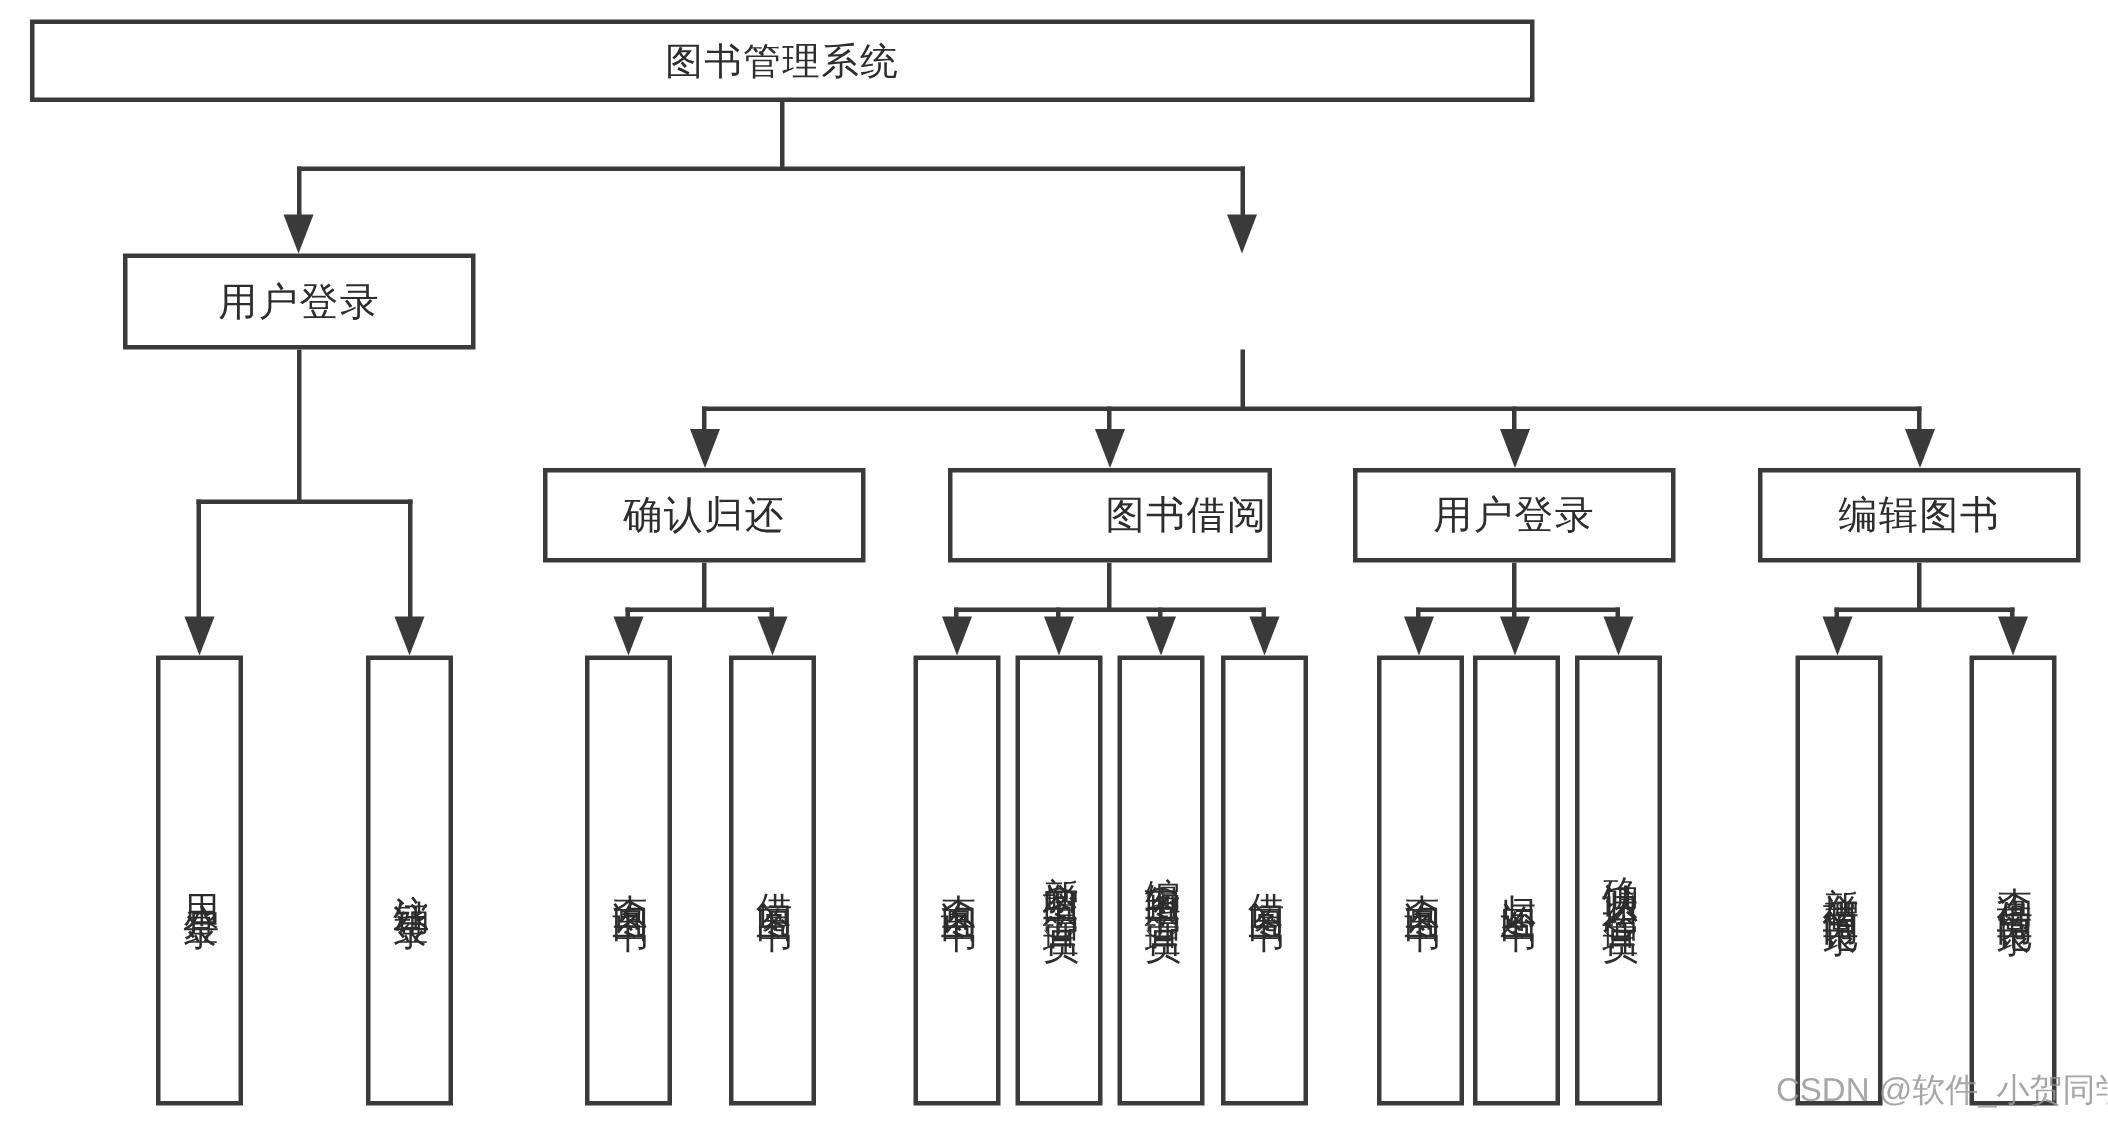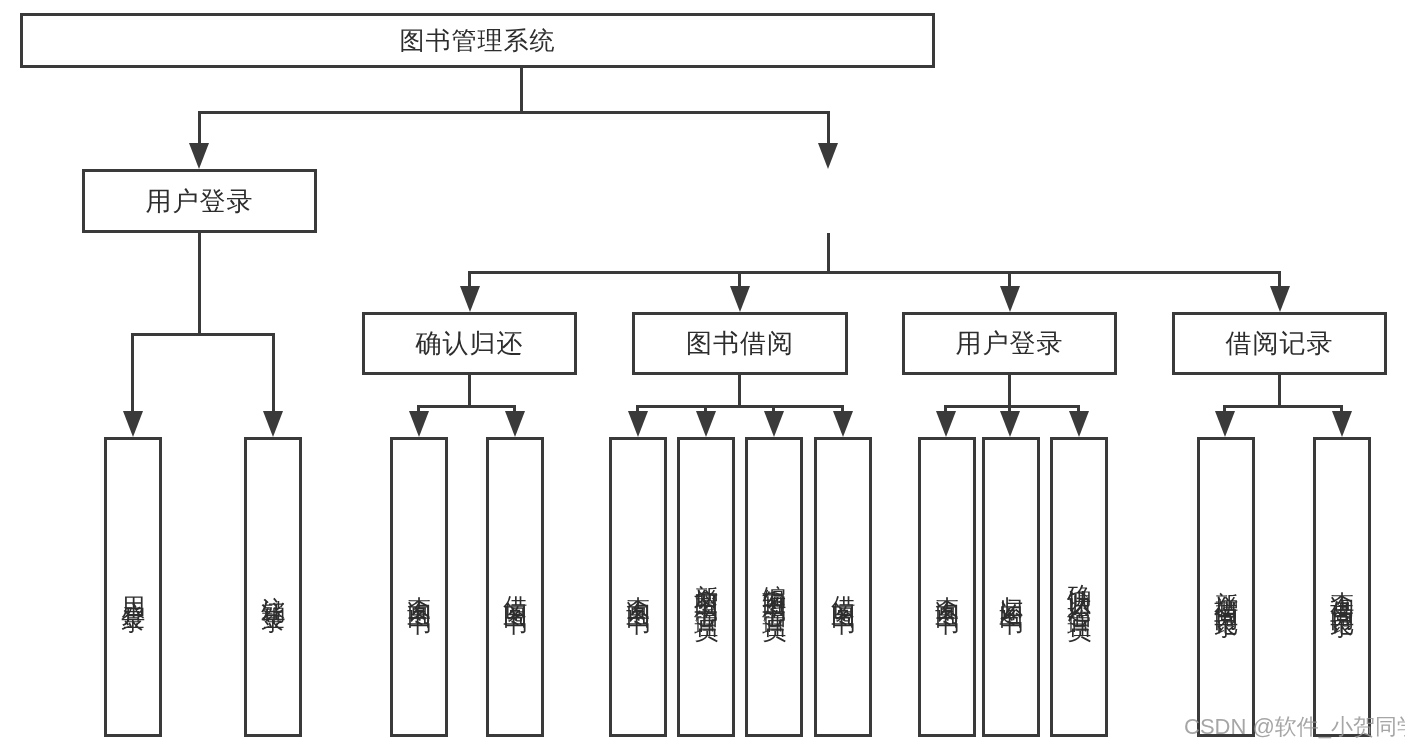--- a/index.html
+++ b/index.html
@@ -87,39 +87,39 @@
   <div class="vline" style="left:1077px;top:405px;height:8px;"></div>
   <div class="arrow" style="left:1069px;top:411px;"></div>
 
   <div class="vline" style="left:1278px;top:375px;height:33px;"></div>
   <div class="hline" style="left:1223px;top:405px;width:120px;"></div>
   <div class="vline" style="left:1223px;top:405px;height:8px;"></div>
   <div class="arrow" style="left:1215px;top:411px;"></div>
   <div class="vline" style="left:1340px;top:405px;height:8px;"></div>
   <div class="arrow" style="left:1332px;top:411px;"></div>
 
-  <div class="box hbox root" style="left:20px;top:13px;width:915px;height:55px;">
+  <div class="box hbox root" style="left:20px;top:13px;width:1003px;height:55px;">
     <span>图书管理系统</span>
   </div>
 
   <div class="box hbox" style="left:82px;top:169px;width:235px;height:64px;">
     <span>用户登录</span>
   </div>
 
   <div class="box hbox" style="left:362px;top:312px;width:215px;height:63px;">
     <span>确认归还</span>
   </div>
-  <div class="box hbox" style="left:632px;top:312px;width:216px;height:63px;">
+  <div class="box hbox" style="left:632px;top:312px;width:216px;height:63px;justify-content:flex-end;">
     <span>图书借阅</span>
   </div>
   <div class="box hbox" style="left:902px;top:312px;width:215px;height:63px;">
     <span>用户登录</span>
   </div>
   <div class="box hbox" style="left:1172px;top:312px;width:215px;height:63px;">
-    <span>借阅记录</span>
+    <span>编辑图书</span>
   </div>
 
   <div class="box vbox" style="left:104px;">
     <span class="vtext">用户登录</span>
   </div>
   <div class="box vbox" style="left:244px;">
     <span class="vtext">注销登录</span>
   </div>
 
   <div class="box vbox" style="left:390px;">

